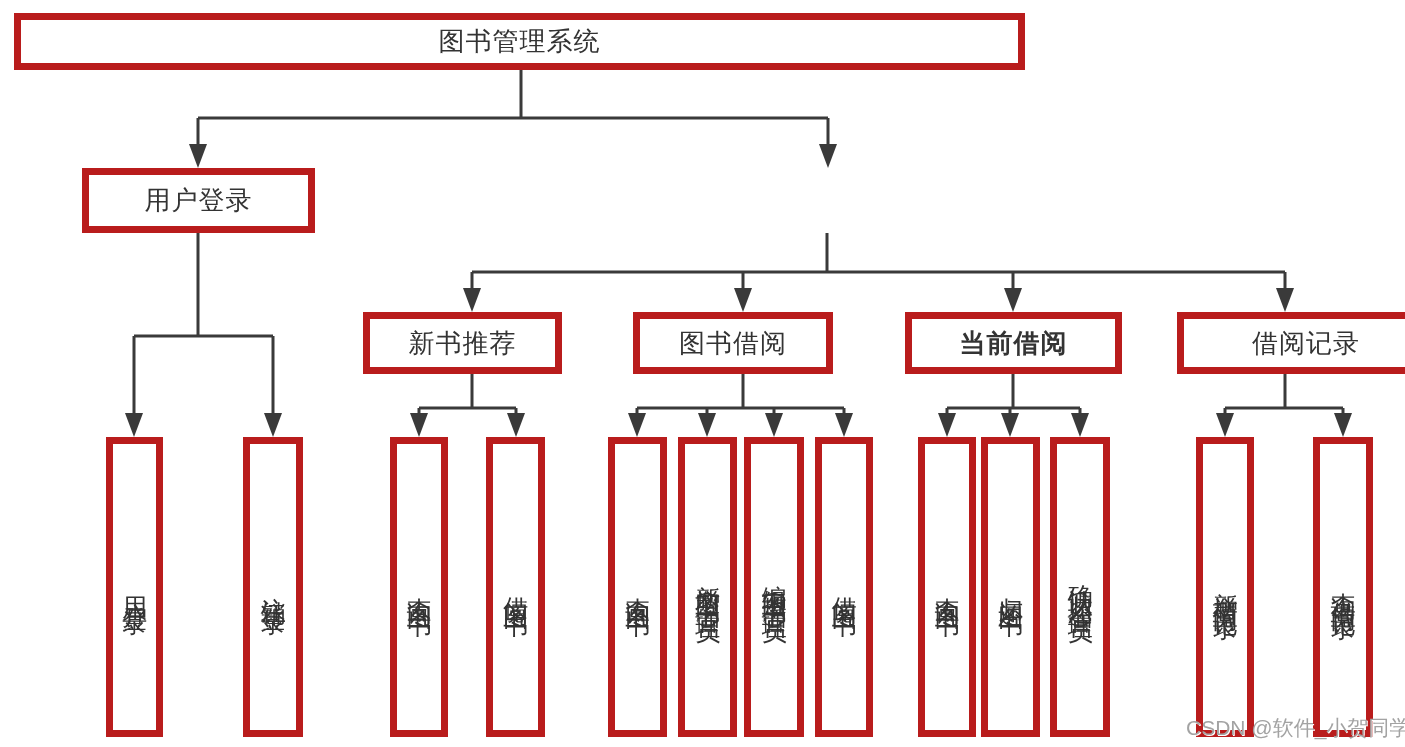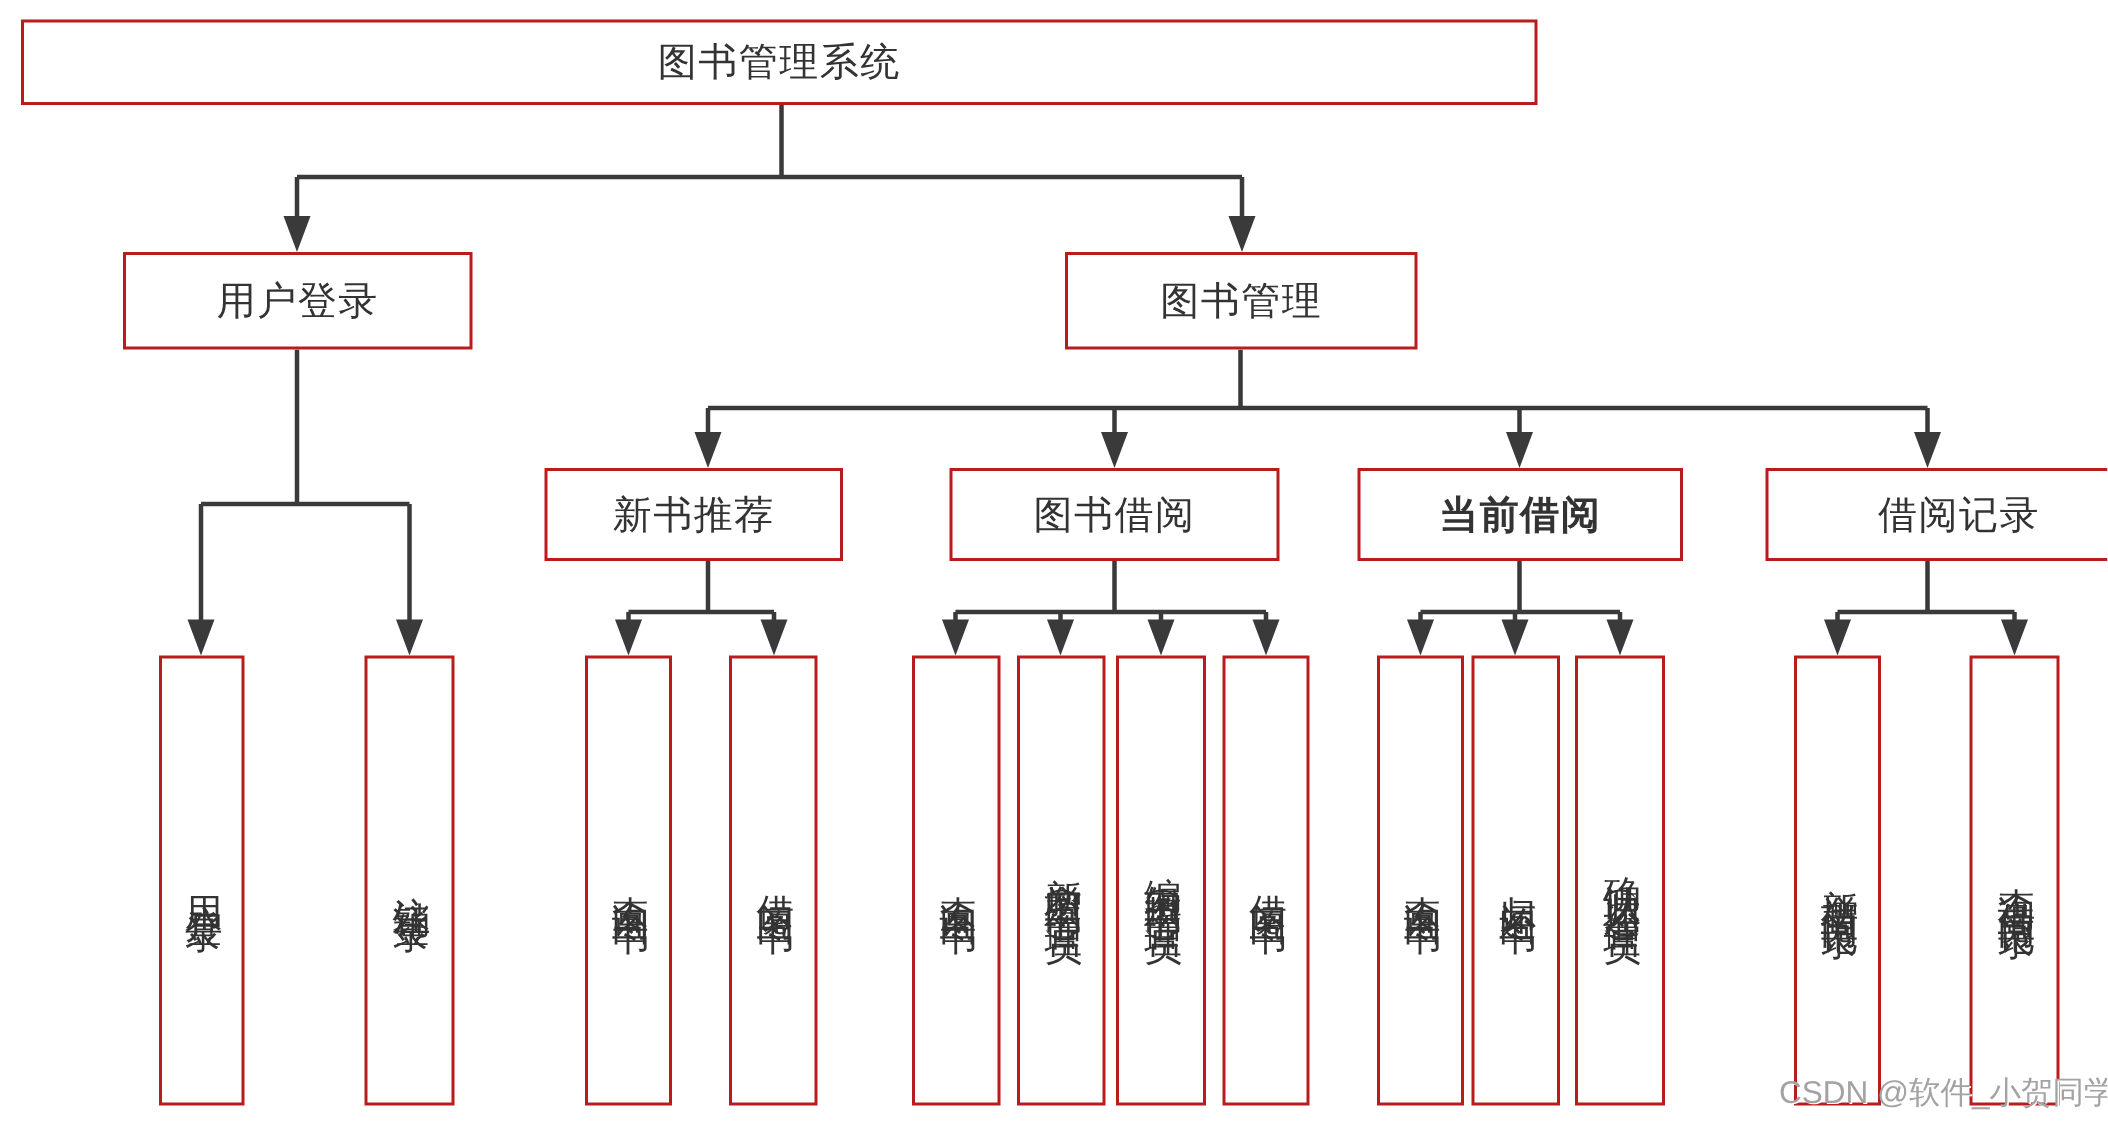--- a/index.html
+++ b/index.html
@@ -27,21 +27,21 @@
     stroke-width: 3;
     fill: none;
   }
   .connectors polygon.head {
     fill: #3a3a3a;
     stroke: none;
   }
   .box {
     position: absolute;
     box-sizing: border-box;
-    border: 2px solid #b91c1c;
+    border: 7px solid #b91c1c;
     background: #ffffff;
     display: flex;
     align-items: center;
     justify-content: center;
     color: #333333;
   }
   .h-box span {
     font-size: 26px;
     letter-spacing: 1px;
     white-space: nowrap;
@@ -106,28 +106,25 @@
     <polygon class="head" points="1334,413 1352,413 1343,437"></polygon>
   </svg>
 
   <div class="box h-box" style="left:14px; top:13px; width:1011px; height:57px;">
     <span>图书管理系统</span>
   </div>
 
   <div class="box h-box" style="left:82px; top:168px; width:233px; height:65px;">
     <span>用户登录</span>
   </div>
-  <div class="box h-box" style="left:710px; top:168px; width:235px; height:65px;">
-    <span>图书管理</span>
-  </div>
 
   <div class="box h-box" style="left:363px; top:312px; width:199px; height:62px;">
     <span>新书推荐</span>
   </div>
-  <div class="box h-box" style="left:633px; top:312px; width:220px; height:62px;">
+  <div class="box h-box" style="left:633px; top:312px; width:200px; height:62px;">
     <span>图书借阅</span>
   </div>
   <div class="box h-box" style="left:905px; top:312px; width:217px; height:62px;font-weight:bold;">
     <span>当前借阅</span>
   </div>
   <div class="box h-box" style="left:1177px; top:312px; width:258px; height:62px;">
     <span>借阅记录</span>
   </div>
 
   <div class="box v-box" style="left:106px; top:437px; width:57px; height:300px;">

